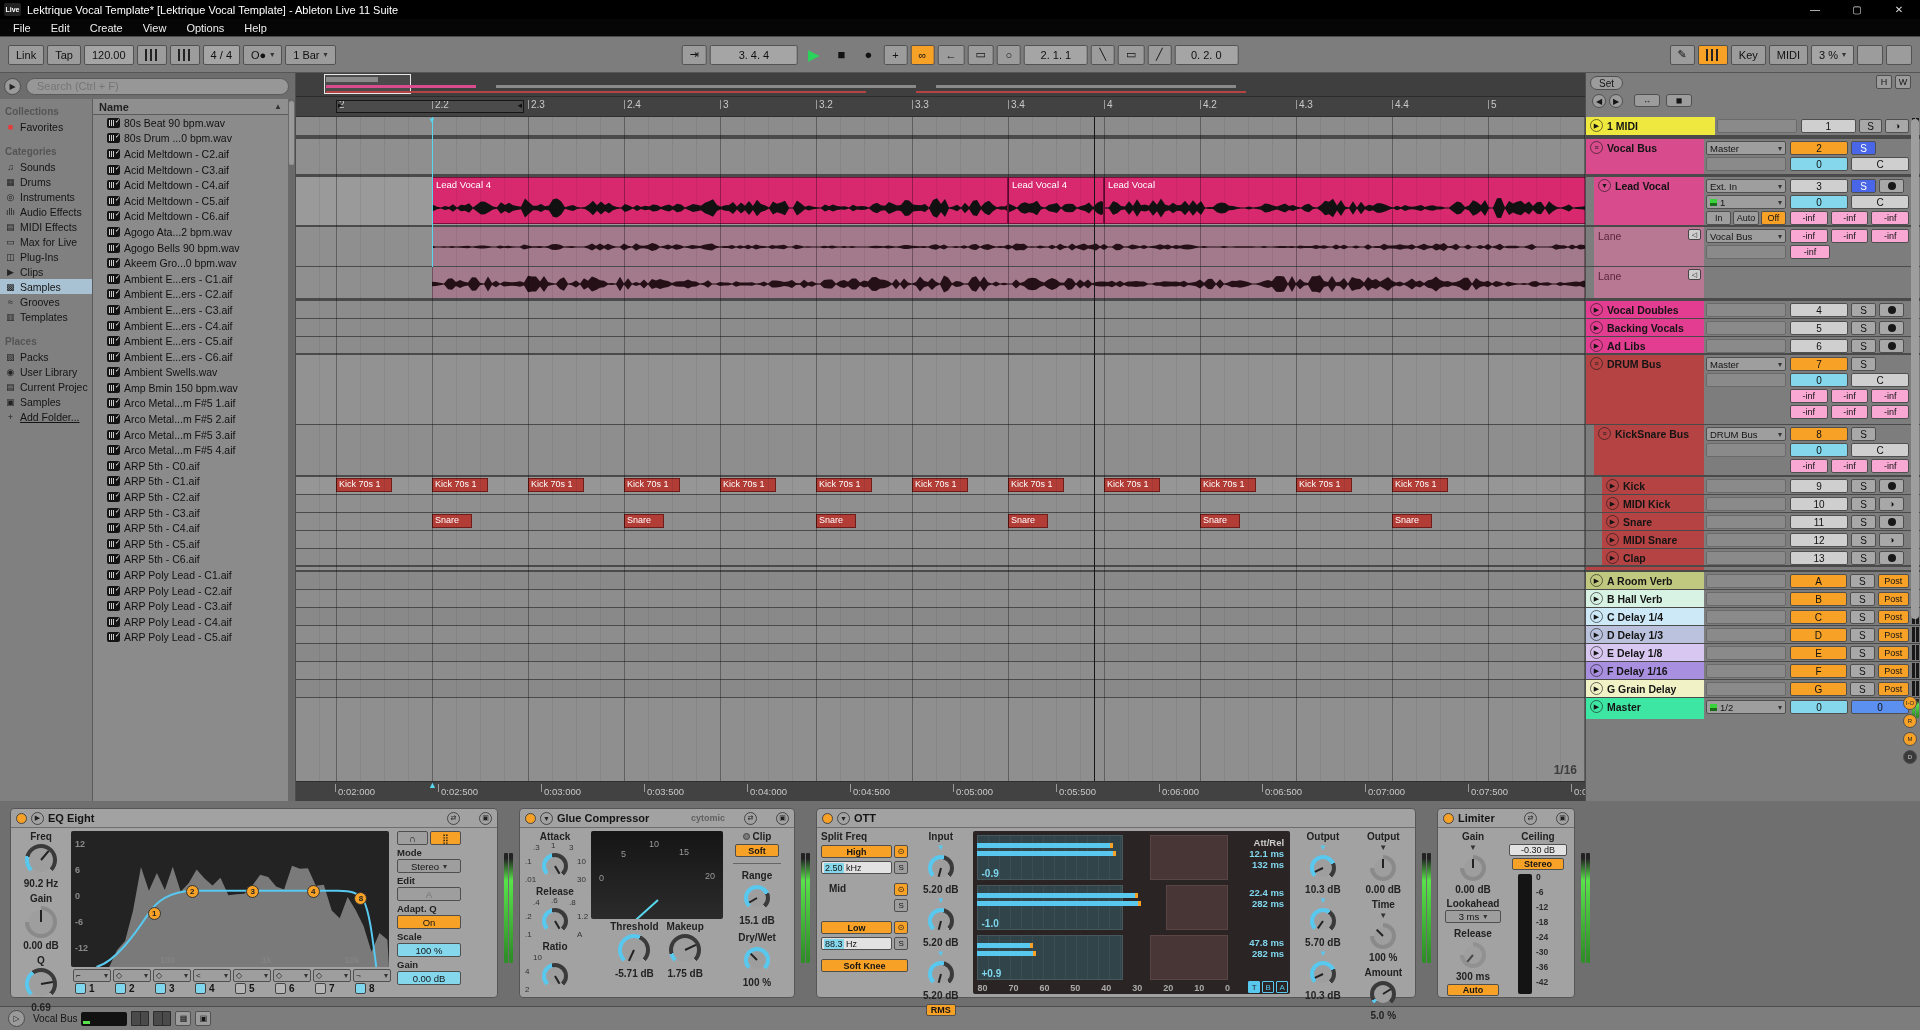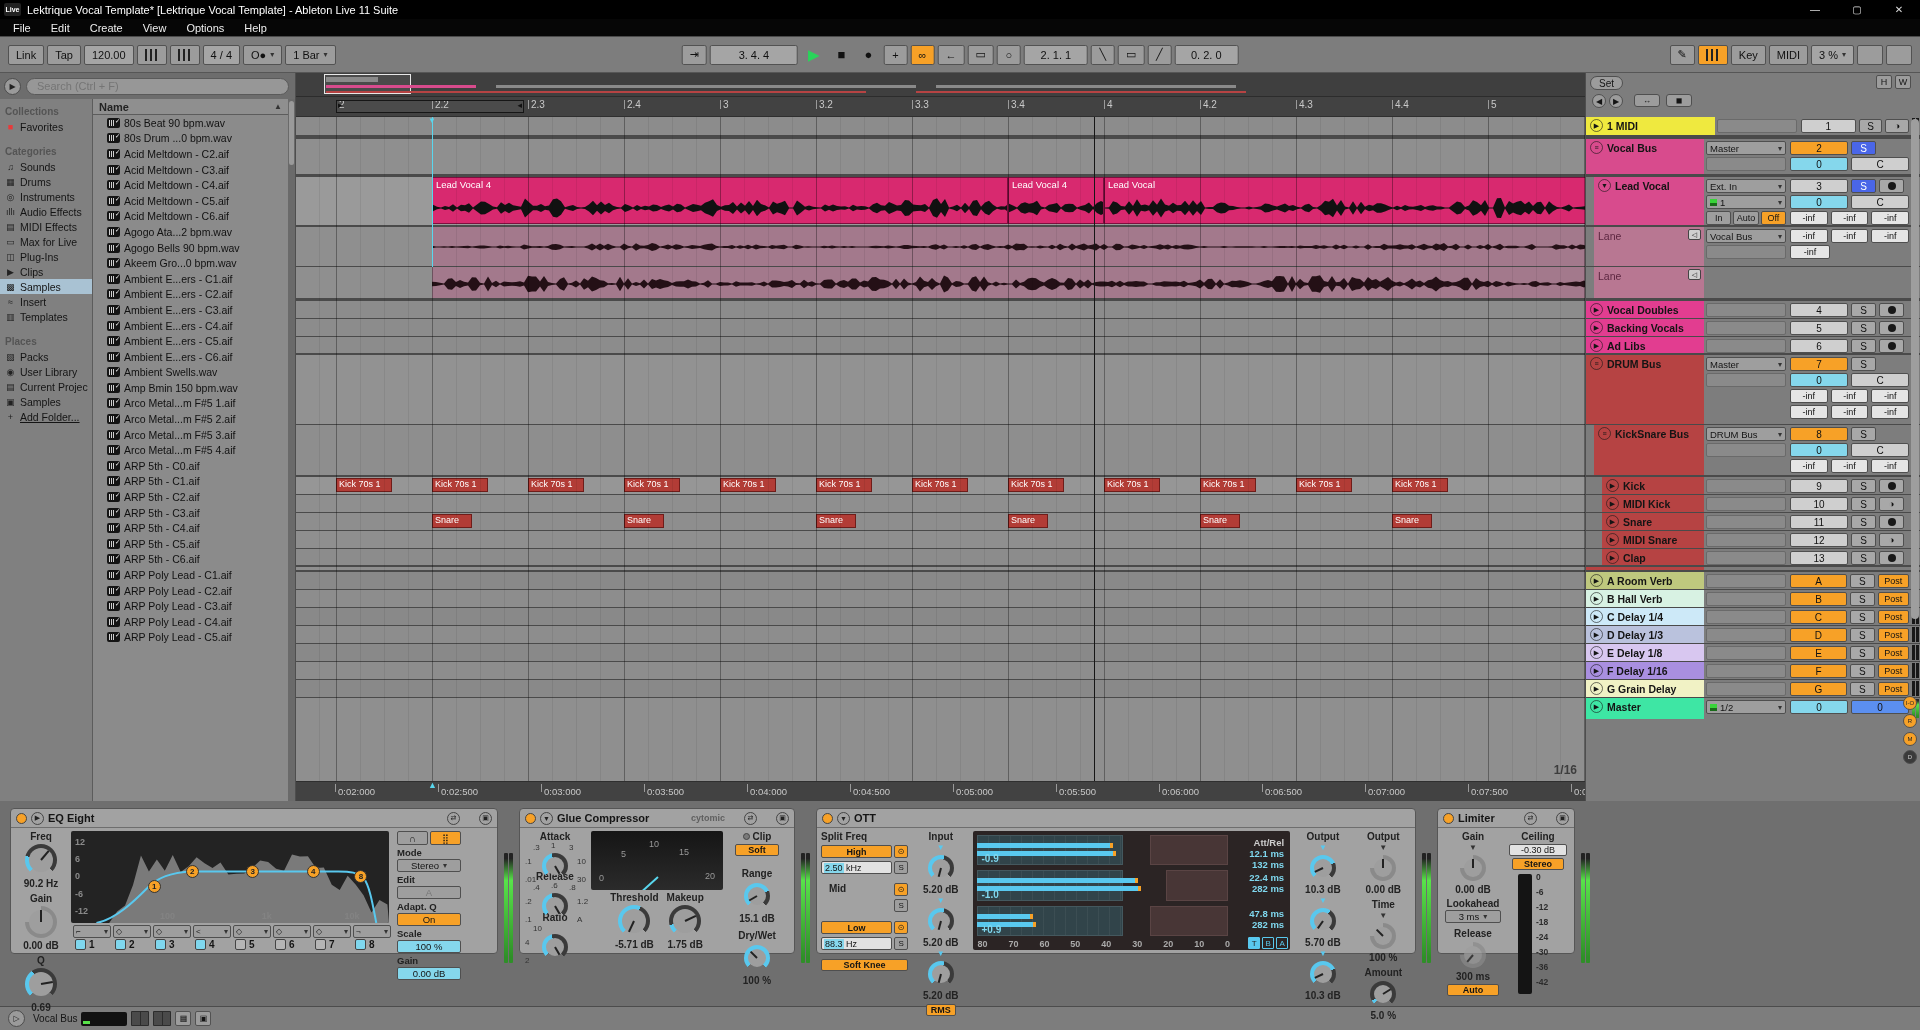--- a/index.html
+++ b/index.html
@@ -98,30 +98,30 @@
 .c-num{width:58px;background:#cfcfcf;}
 .c-orange{width:58px;background:#f7a127;}
 .c-cyan{width:58px;background:#85d7ec;}
 .c-blue{width:58px;background:#5b8ff0;}
 .c-c{width:58px;background:#cfcfcf;}
 .c-s{width:25px;background:#a8a8a8;}
 .c-sblue{width:25px;background:#4a66e8;color:#fff;}
 .c-rec{width:25px;background:#a8a8a8;}
 .c-rec i{width:8px;height:8px;border-radius:50%;background:#181818;}
 .c-pan{width:25px;background:#a8a8a8;font-size:9px;}
-.c-inf{width:40px;background:#e5e5e5;font-size:9px;}
+.c-inf{width:40px;background:#f9a8d4;font-size:9px;}
 .c-post{width:32px;background:#f7a127;font-size:9px;}
 .pmeter{width:10px;flex:none;display:flex;gap:1px;justify-content:center;padding:1px 0;}
 .pmeter i{width:3px;background:#181818;}
 .pmeter.green i{background:linear-gradient(#2a2a2a 10%,#58e34a 30%,#2f8f28 90%);}
 .railcirc{position:absolute;right:3px;width:14px;height:14px;border-radius:50%;background:#f7a127;border:1px solid #4f4f4f;font-size:6px;display:flex;align-items:center;justify-content:center;color:#222;z-index:8;}
 .panelscroll{position:absolute;right:1px;top:46px;width:8px;height:500px;background:#9e9e9e;border-radius:4px;z-index:7;}
 
 .devicebar{height:205px;background:#6f6f6f;display:flex;align-items:flex-start;gap:6px;padding:7px 6px 6px 10px;}
-.device{background:#a2a2a2;border:1px solid #565656;border-radius:4px;height:146px;display:flex;flex-direction:column;flex:none;}
+.device{background:#a2a2a2;border:1px solid #565656;border-radius:4px;height:190px;display:flex;flex-direction:column;flex:none;}
 .devhead{height:19px;display:flex;align-items:center;gap:4px;padding:0 5px;border-bottom:1px solid #6e6e6e;}
 .led{width:11px;height:11px;border-radius:50%;background:#f7a127;border:1px solid #444;flex:none;}
 .devtitle{font-weight:bold;font-size:11px;white-space:nowrap;}
 .devico{width:13px;height:13px;border-radius:50%;border:1px solid #454545;font-size:7px;display:flex;align-items:center;justify-content:center;color:#222;flex:none;}
 .devhr{margin-left:auto;display:flex;gap:19px;align-items:center;}
 .devbody{flex:1;display:flex;padding:3px 4px;gap:4px;min-height:0;}
 .kcol{display:flex;flex-direction:column;align-items:center;gap:0px;}
 .klabel{font-size:10px;font-weight:bold;color:#222;}
 .kval{font-size:10px;font-weight:bold;color:#222;white-space:nowrap;}
 .knob{width:32px;height:32px;border-radius:50%;position:relative;background:conic-gradient(from 225deg,var(--arc,#3a3a3a) 0deg var(--a,270deg),#3a3a3a var(--a,270deg) 270deg,transparent 270deg);margin:2px 0;flex:none;}
@@ -301,21 +301,21 @@
           <div class="sideitem">
             <span class="sideicon">▶</span>
             <span>Clips</span>
           </div>
           <div class="sideitem sel">
             <span class="sideicon">▩</span>
             <span>Samples</span>
           </div>
           <div class="sideitem">
             <span class="sideicon">≈</span>
-            <span>Insert</span>
+            <span>Grooves</span>
           </div>
           <div class="sideitem">
             <span class="sideicon">▥</span>
             <span>Templates</span>
           </div>
           <div style="height: 8px;"></div>
           <div class="sideheader">Places</div>
           <div class="sideitem">
             <span class="sideicon">▧</span>
             <span>Packs</span>

